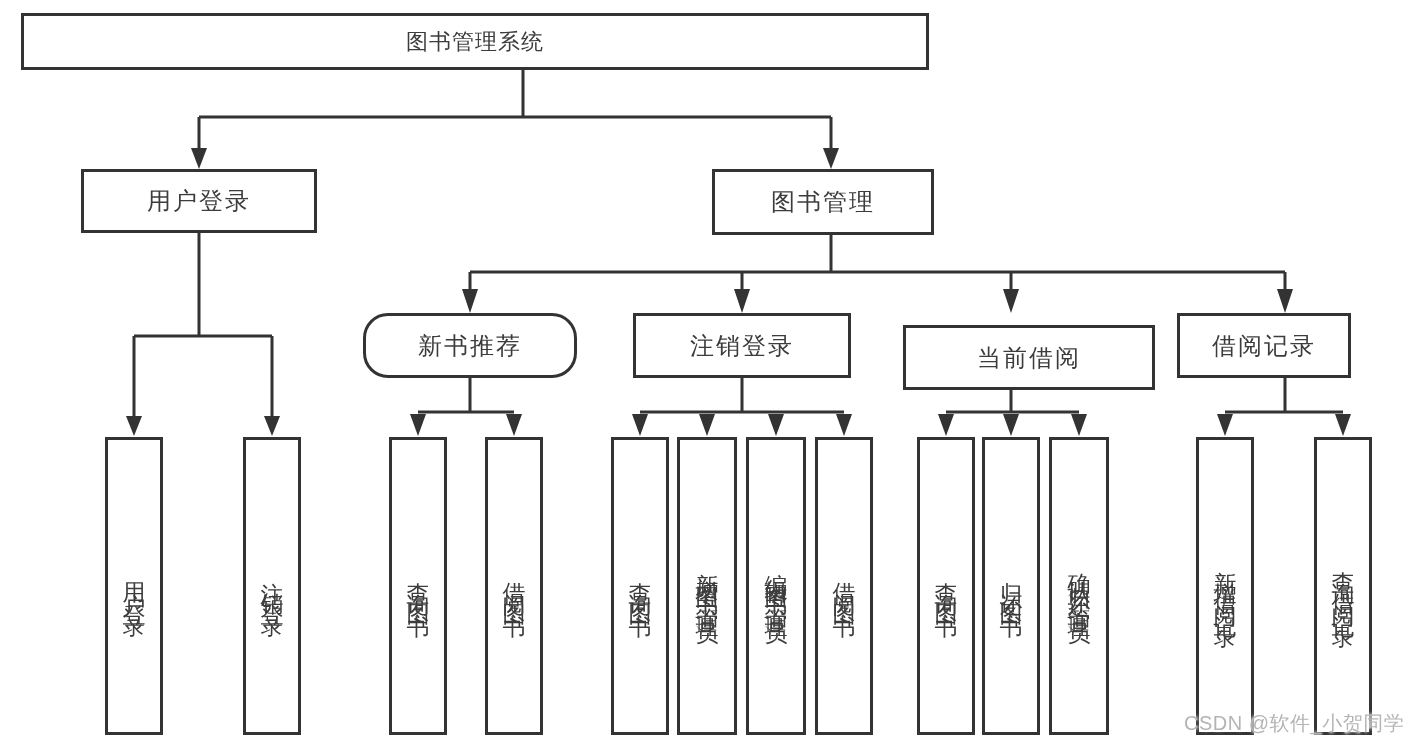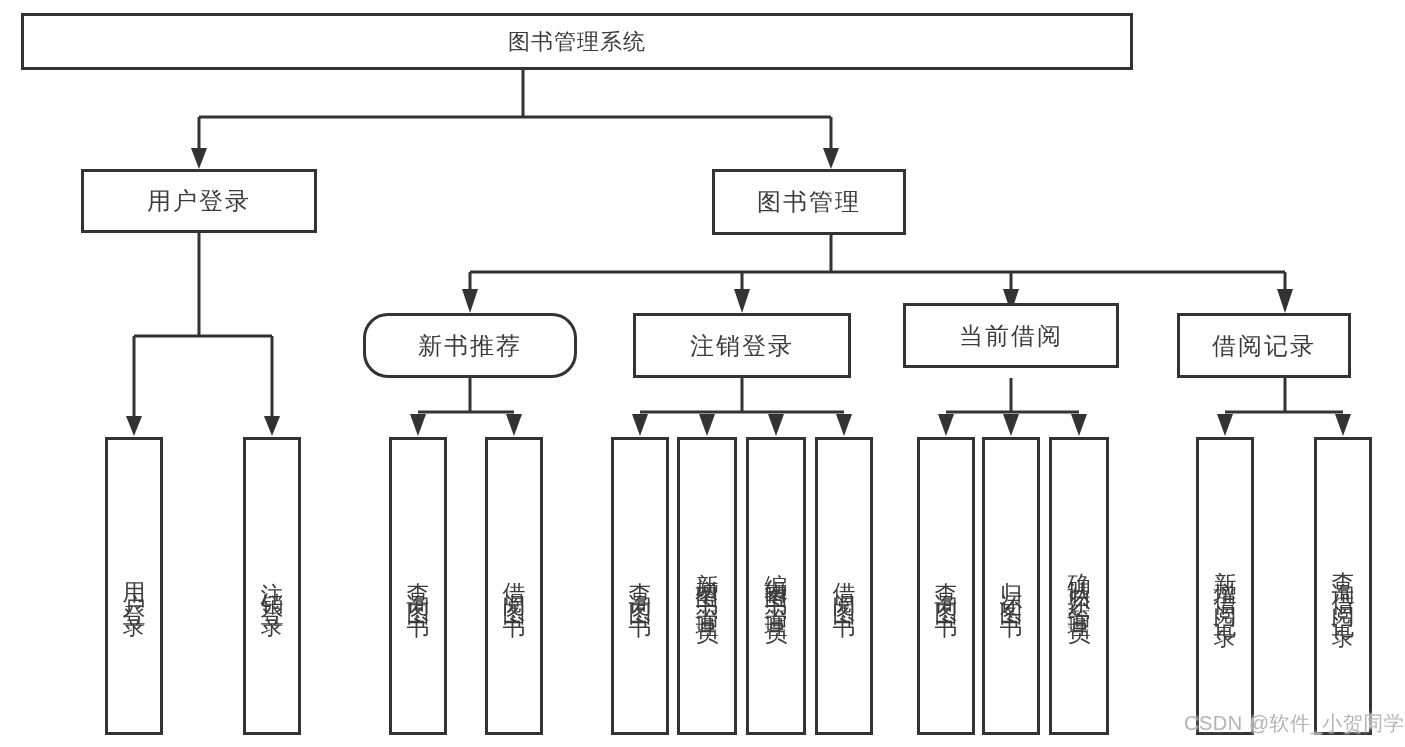--- a/index.html
+++ b/index.html
@@ -48,26 +48,26 @@
     letter-spacing: 11px;
     line-height: 1;
     white-space: nowrap;
   }
 
   .node.leaf.long span {
     letter-spacing: 7px;
   }
 
   
-  .n-root  { left: 21px;   top: 13px;  width: 1112px; height: 57px; }
+  .n-root  { left: 21px;   top: 13px;  width: 908px; height: 57px; }
   .n-l2a   { left: 81px;   top: 169px; width: 236px;  height: 64px; }
-  .n-l2b   { left: 712px;  top: 169px; width: 194px;  height: 66px; }
+  .n-l2b   { left: 712px;  top: 169px; width: 222px;  height: 66px; }
   .n-l3a   { left: 363px;  top: 313px; width: 214px;  height: 65px; border-radius: 25px; }
   .n-l3b   { left: 633px;  top: 313px; width: 218px;  height: 65px; }
-  .n-l3c   { left: 903px;  top: 303px; width: 216px;  height: 65px; }
+  .n-l3c   { left: 903px;  top: 325px; width: 252px;  height: 65px; }
   .n-l3d   { left: 1177px; top: 313px; width: 174px;  height: 65px; }
 
   .leaf { top: 437px; width: 58px; height: 298px; }
   .f-1a { left: 105px; }
   .f-1b { left: 243px; }
   .f-2a { left: 389px; }
   .f-2b { left: 485px; }
   .f-3a { left: 611px; }
   .f-3b { left: 677px; width: 60px; }
   .f-3c { left: 746px; width: 60px; }

